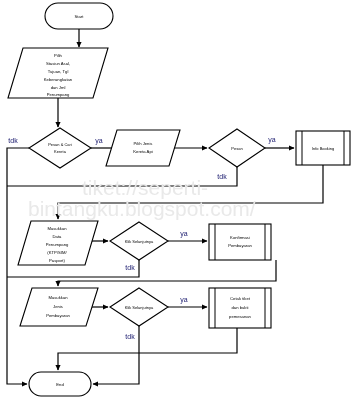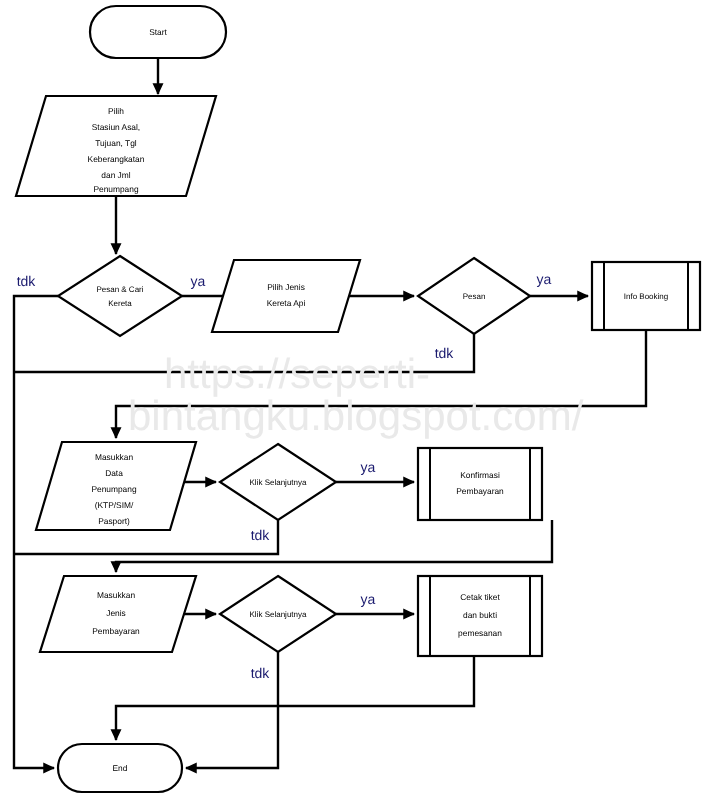--- a/index.html
+++ b/index.html
@@ -66,21 +66,21 @@
   }
   .wm-line {
     position: absolute;
     color: #e9e9e9;
     font-family: "Liberation Sans", sans-serif;
     font-size: 21px;
     letter-spacing: 0px;
     white-space: nowrap;
   }
   .wm-line.one { left: 82px; top: 176px; }
-  .wm-line.two { left: 28px; top: 197px; margin-left: 36px; }
+  .wm-line.two { left: 28px; top: 197px; }
 </style>
 </head>
 <body>
 
 <div id="stage">
 
   <svg id="flow-svg" viewBox="0 0 354 400">
     <defs>
       <marker id="arrow" viewBox="0 0 10 10" refX="8.6" refY="5" markerWidth="5.2" markerHeight="5.2" orient="auto-start-reverse">
         <path d="M 0 0.6 L 9.4 5 L 0 9.4 z" fill="#000000"></path>
@@ -221,17 +221,17 @@
       <text class="edge-label" x="222" y="177">tdk</text>
       <text class="edge-label" x="184" y="234">ya</text>
       <text class="edge-label" x="130" y="268">tdk</text>
       <text class="edge-label" x="184" y="300">ya</text>
       <text class="edge-label" x="130" y="337">tdk</text>
     </g>
 
   </svg>
 
   <div class="watermark">
-    <div class="wm-line one">https://seperti-</div>
+    <div class="wm-line one">tiket://seperti-</div>
     <div class="wm-line two">bintangku.blogspot.com/</div>
   </div>
 
 </div>
 
 </body></html>

